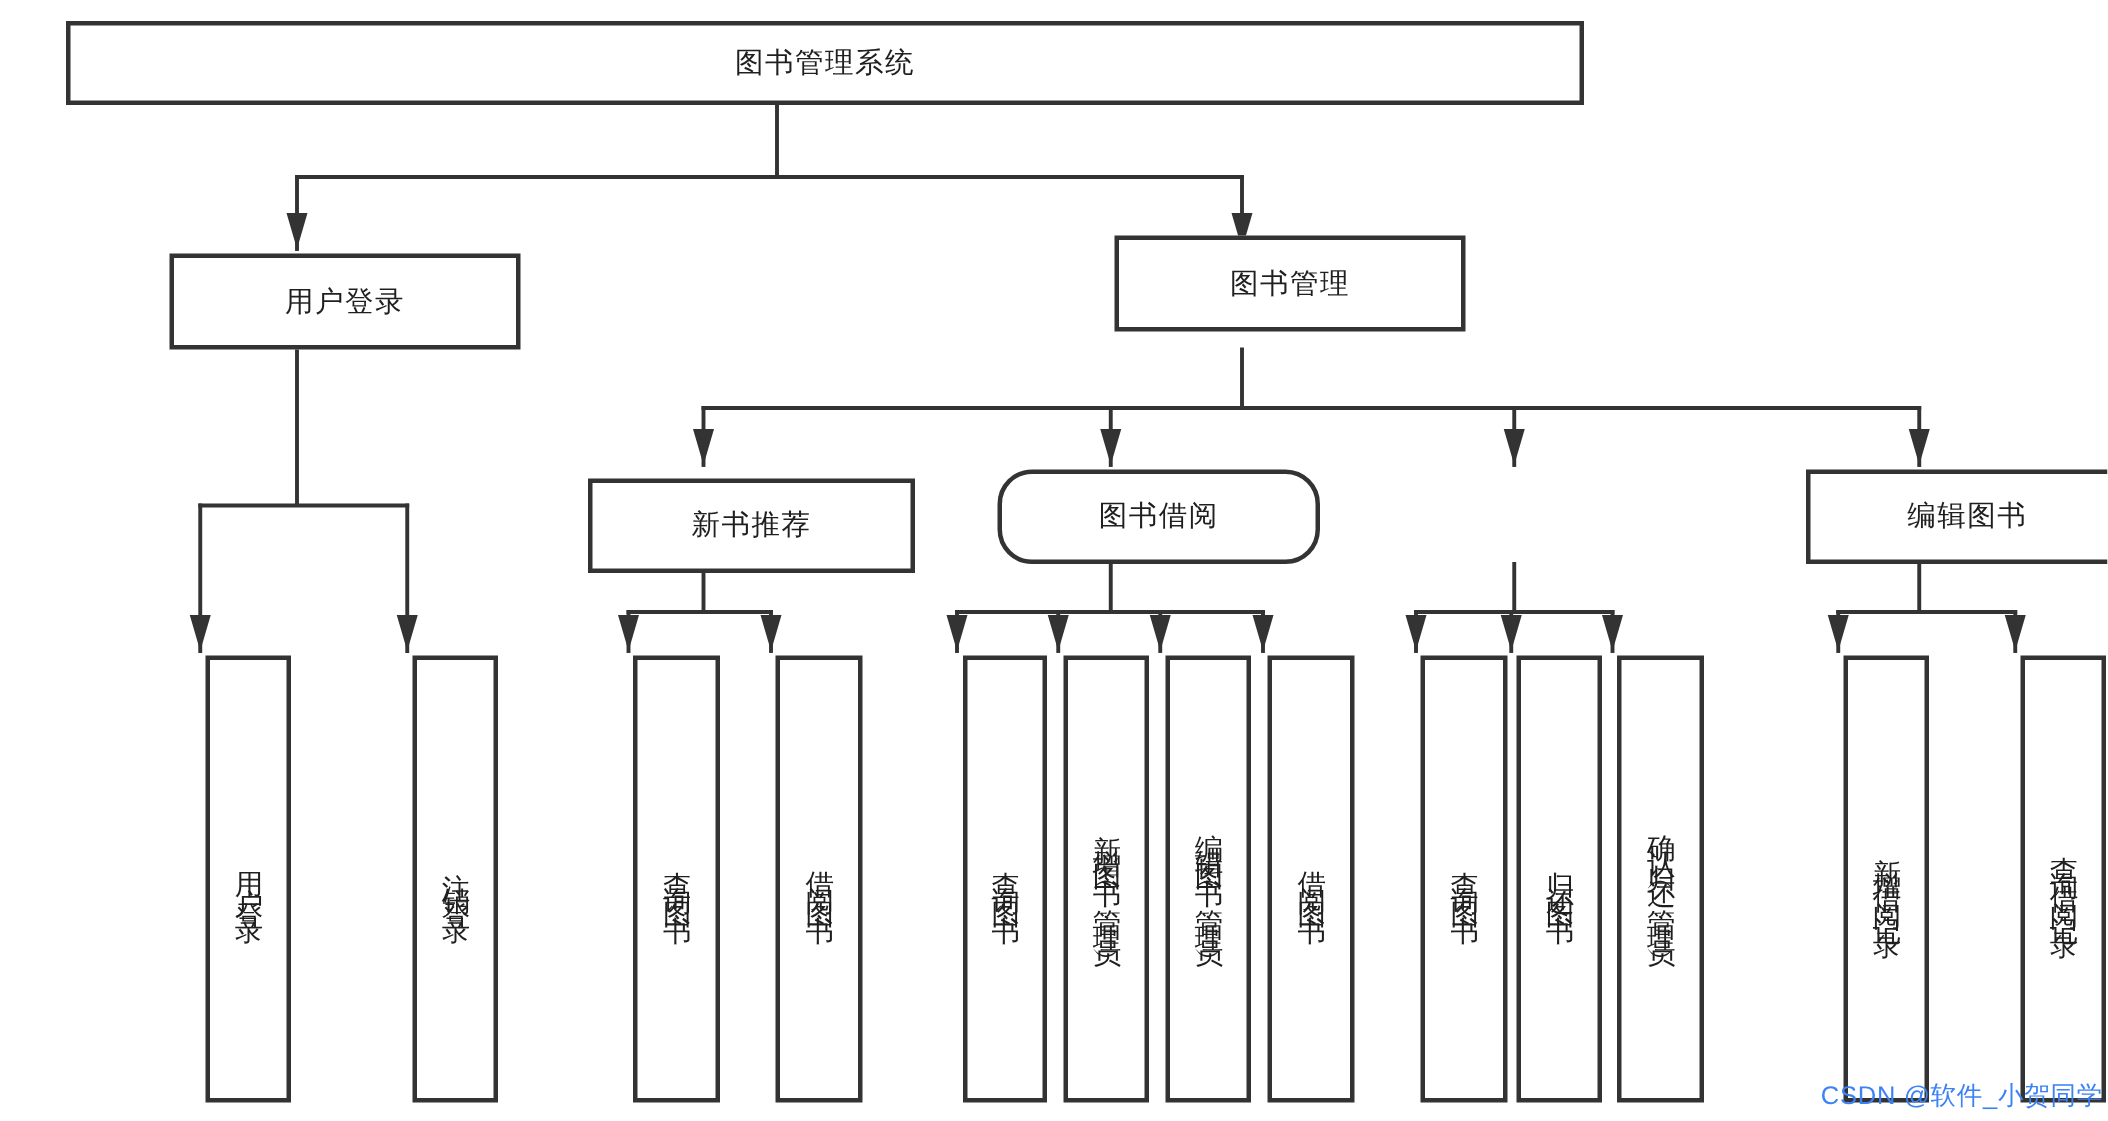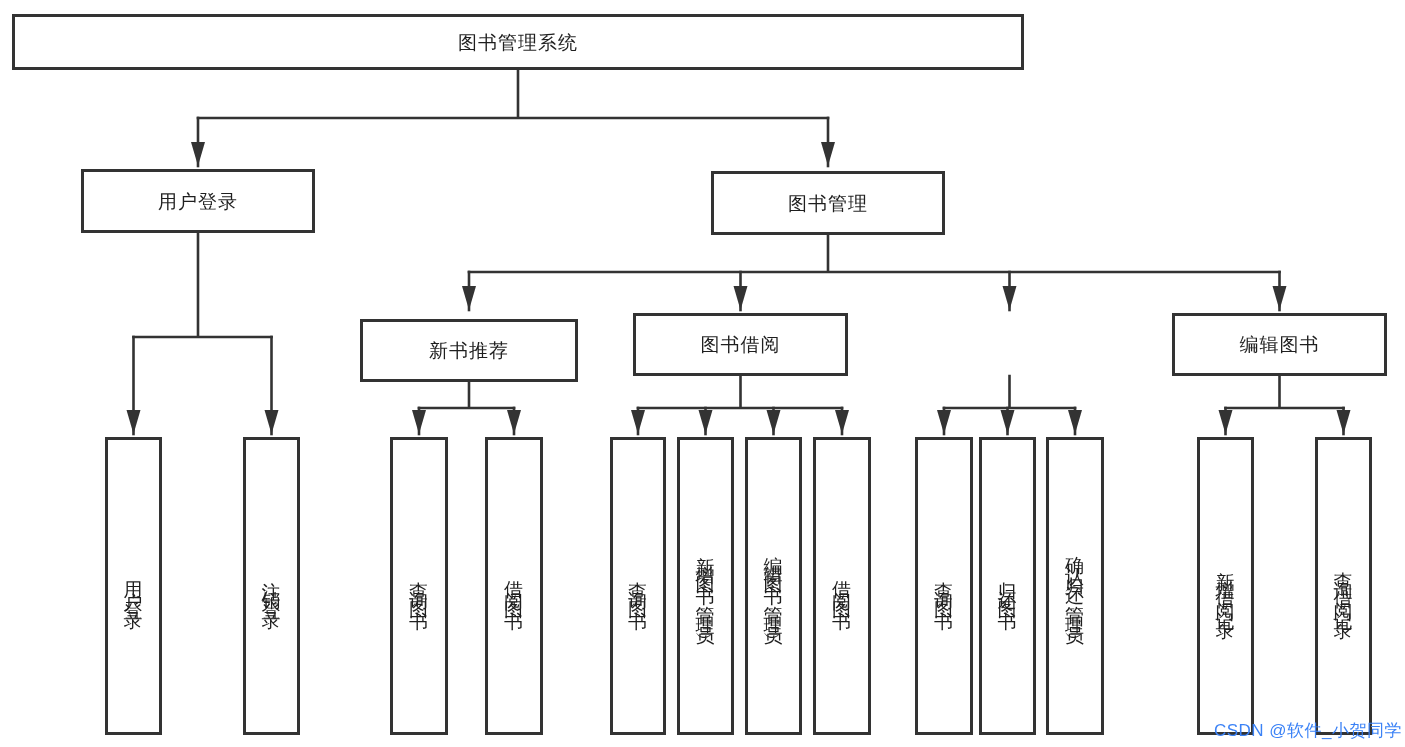--- a/index.html
+++ b/index.html
@@ -28,20 +28,21 @@
     border: 3px solid #333333;
     background: #ffffff;
     display: flex;
     align-items: center;
     justify-content: center;
     color: #1f1f1f;
     font-size: 19px;
     letter-spacing: 1px;
     text-align: right;
     line-height: 1;
+    margin-left: 32px;
   }
   .node.leaf span {
     writing-mode: vertical-rl;
     text-orientation: mixed;
     letter-spacing: 10px;
     font-size: 19px;
     white-space: nowrap;
   }
   .watermark {
     position: absolute;
@@ -101,28 +102,28 @@
     </g>
   </svg>
 
   <div class="node" style="left:12px; top:14px; width:1012px; height:56px;">
     <span>图书管理系统</span>
   </div>
 
   <div class="node" style="left:81px; top:169px; width:234px; height:64px;">
     <span>用户登录</span>
   </div>
-  <div class="node" style="left:711px; top:171px; width:234px; height:64px;">
+  <div class="node" style="left:711px; top:157px; width:234px; height:64px;">
     <span>图书管理</span>
   </div>
 
   <div class="node" style="left:360px; top:319px; width:218px; height:63px;">
     <span>新书推荐</span>
   </div>
-  <div class="node" style="left:633px; top:313px; width:215px; height:63px;">
+  <div class="node" style="left:633px; top:313px; width:215px; height:63px;border-radius:23px;">
     <span>图书借阅</span>
   </div>
   <div class="node" style="left:1172px; top:313px; width:215px; height:63px;">
     <span>编辑图书</span>
   </div>
 
   <div class="node leaf" style="left:105px; top:437px; width:57px; height:298px;">
     <span>用户登录</span>
   </div>
   <div class="node leaf" style="left:243px; top:437px; width:57px; height:298px;">

